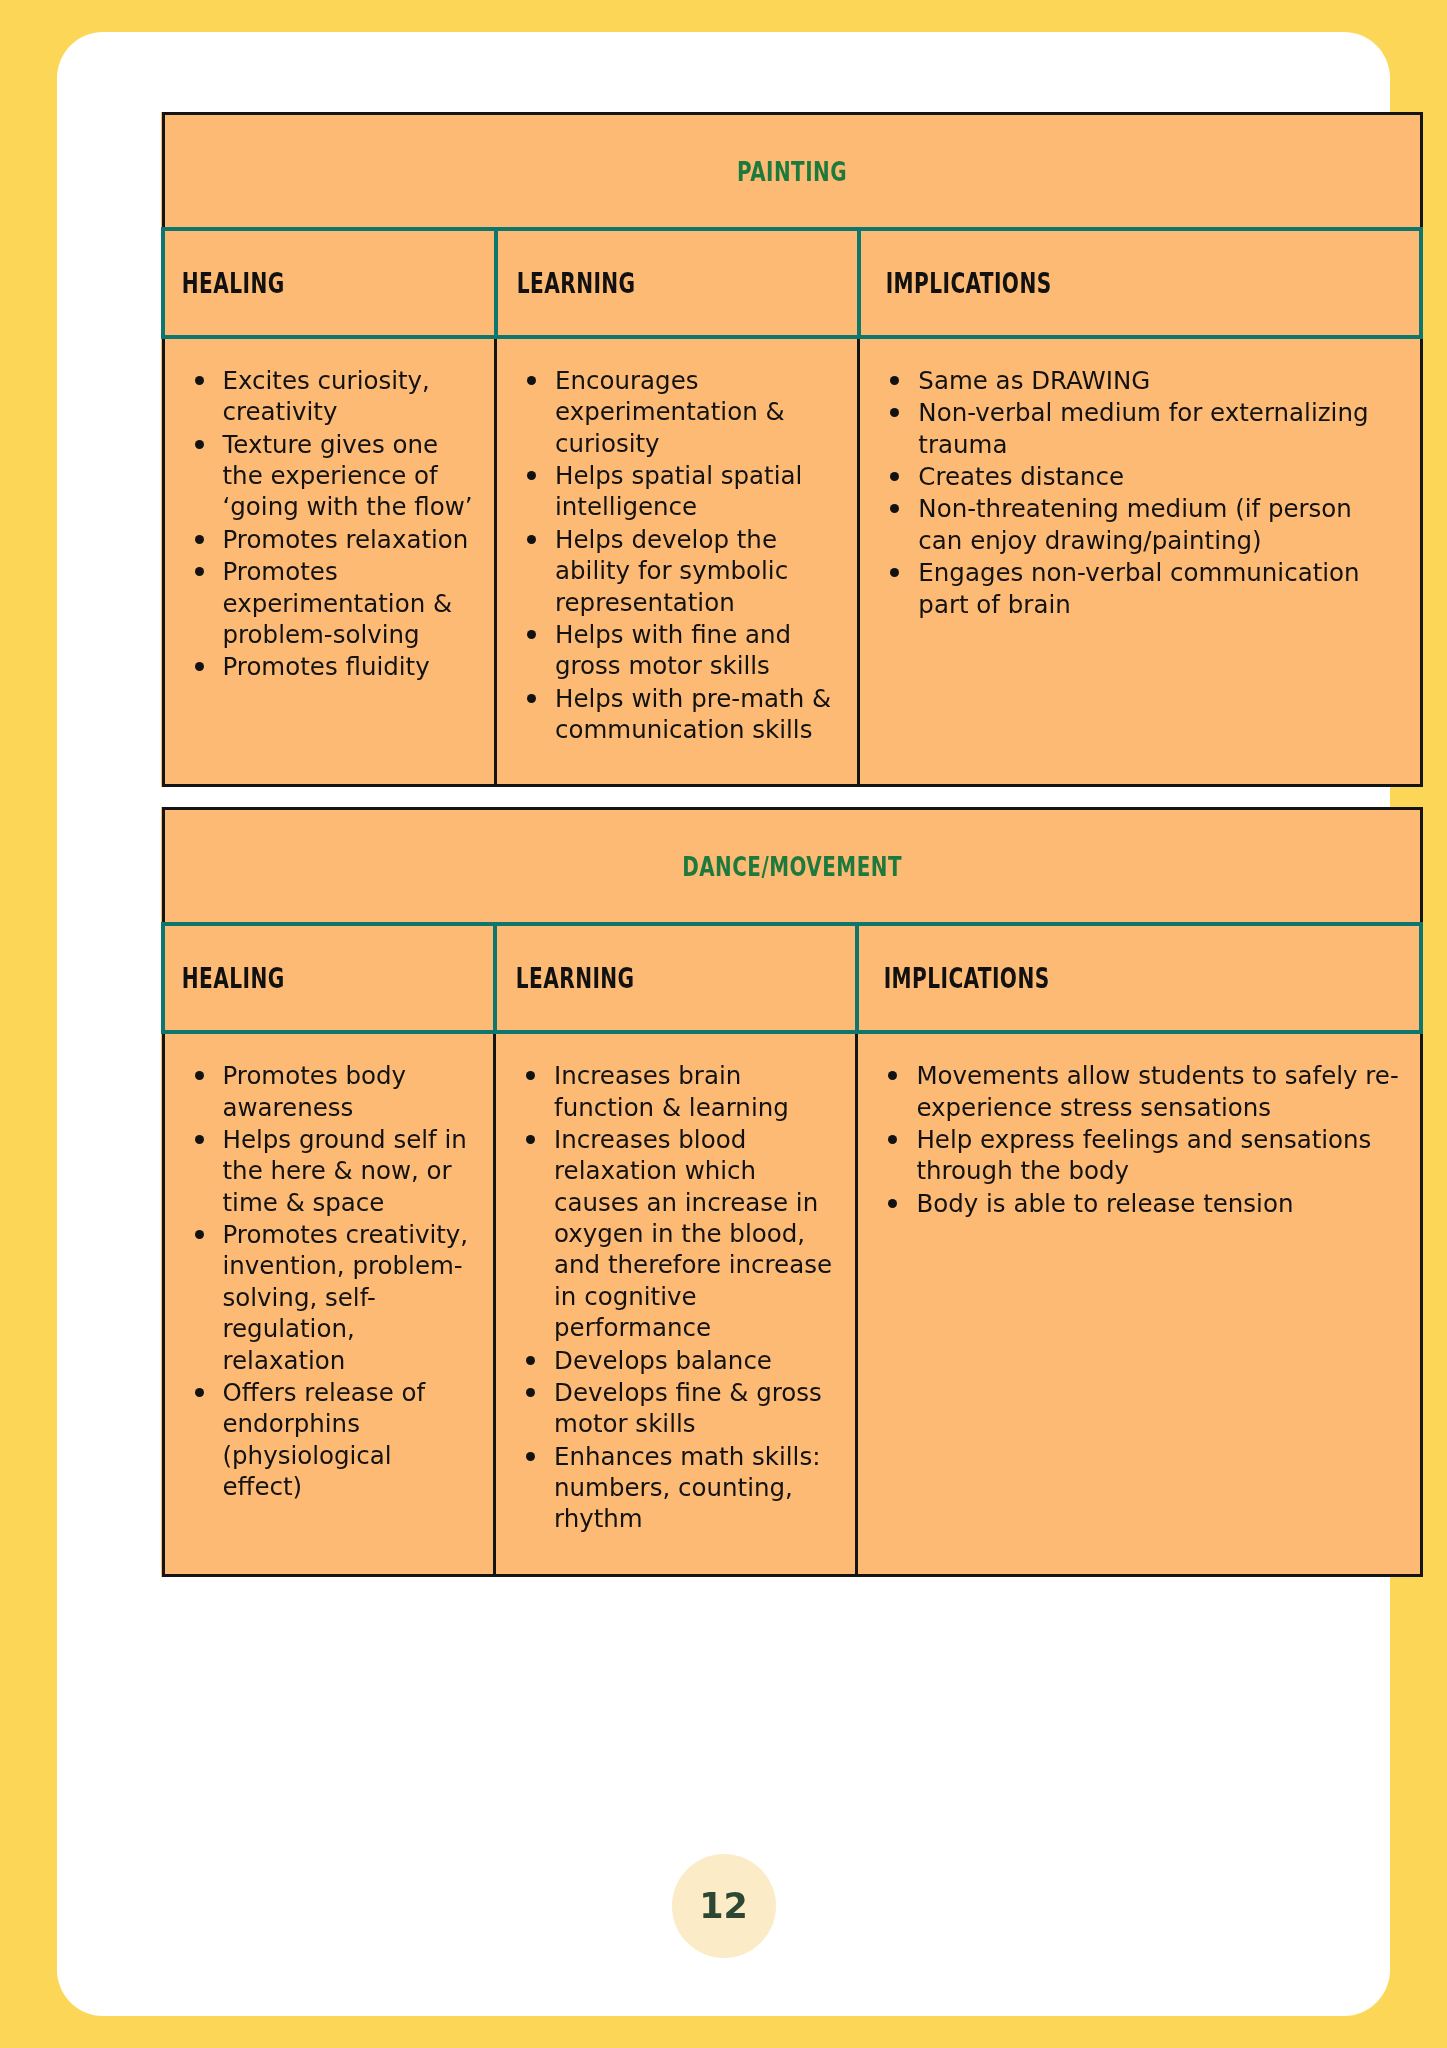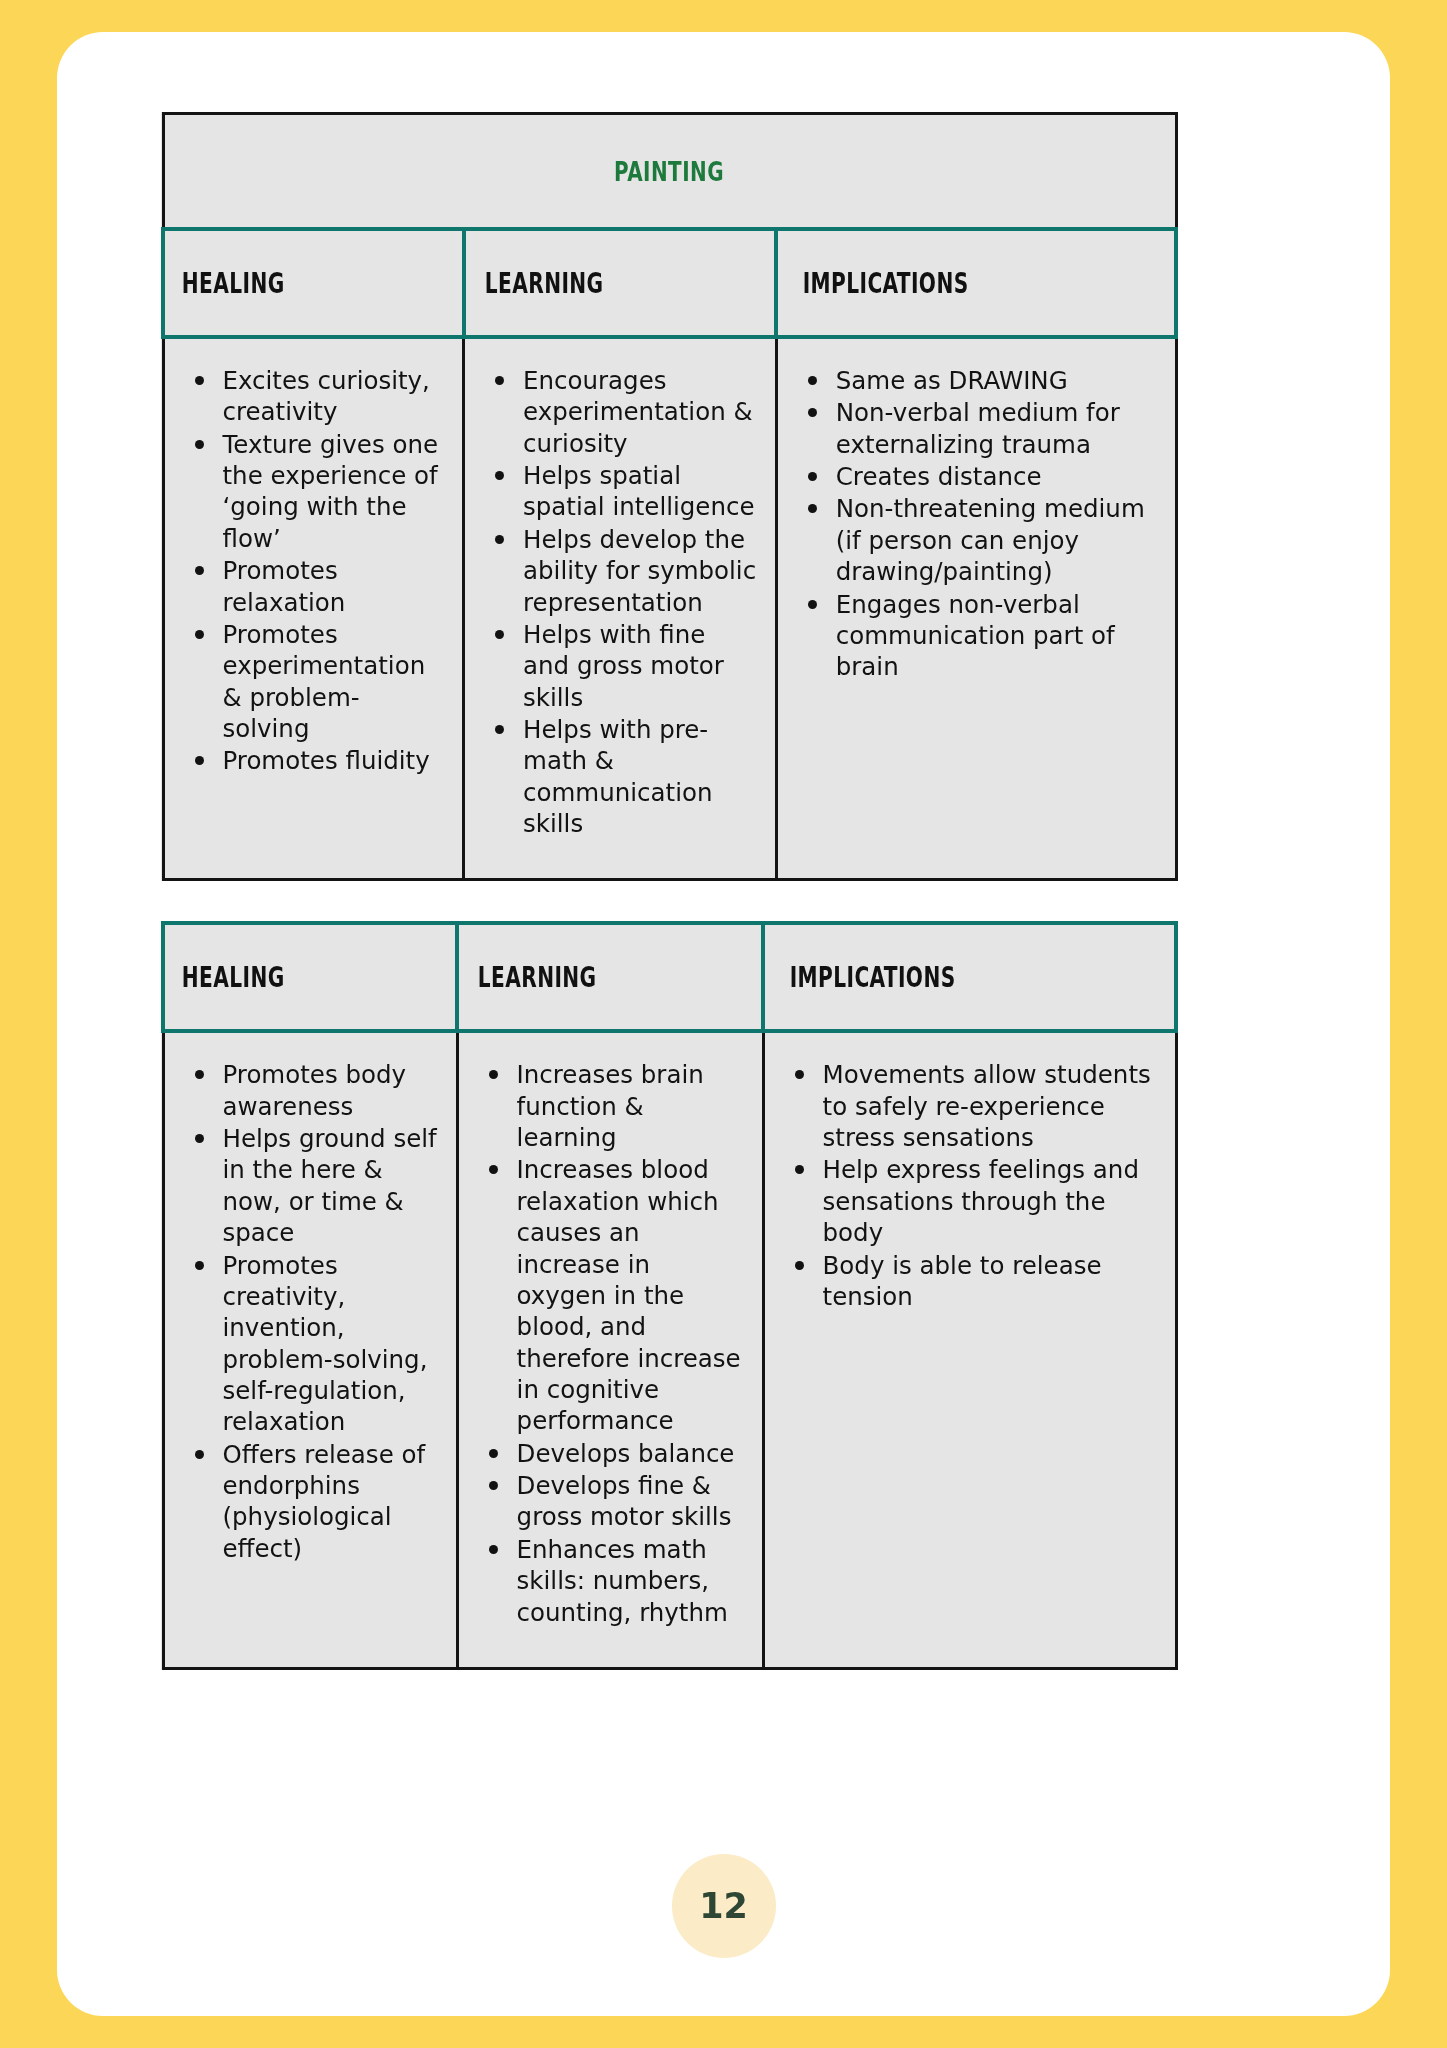--- a/index.html
+++ b/index.html
@@ -28,26 +28,26 @@
   .content-area {
     position: absolute;
     left: 104px;
     top: 80px;
     width: 1231px;
     box-sizing: border-box;
   }
 
   
   .art-table {
-    width: 1017px;
+    width: 1262px;
     border: 3px solid #141414;
     border-collapse: collapse;
-    background: #e5e5e5;
+    background: #fdba74;
     box-sizing: border-box;
-    margin-bottom: 40px;
+    margin-bottom: 20px;
   }
   .art-table .title-row td {
     border: 3px solid #141414;
     height: 112px;
     text-align: center;
     vertical-align: middle;
     padding: 0;
   }
   .table-title {
     color: #1E7A3C;
@@ -186,20 +186,25 @@
             <li>Non-threatening medium (if person can enjoy drawing/painting)</li>
             <li>Engages non-verbal communication part of brain</li>
           </ul>
         </td>
       </tr>
     </tbody>
       </table>
 
     <table class="art-table">
       <tbody>
+          <tr class="title-row">
+        <td colspan="3">
+          <span class="table-title">DANCE/MOVEMENT</span>
+        </td>
+      </tr>
       <tr class="head-row">
         <td class="col-healing">
           <span class="col-head">HEALING</span>
         </td>
         <td class="col-learning">
           <span class="col-head">LEARNING</span>
         </td>
         <td class="col-implic">
           <span class="col-head">IMPLICATIONS</span>
         </td>

